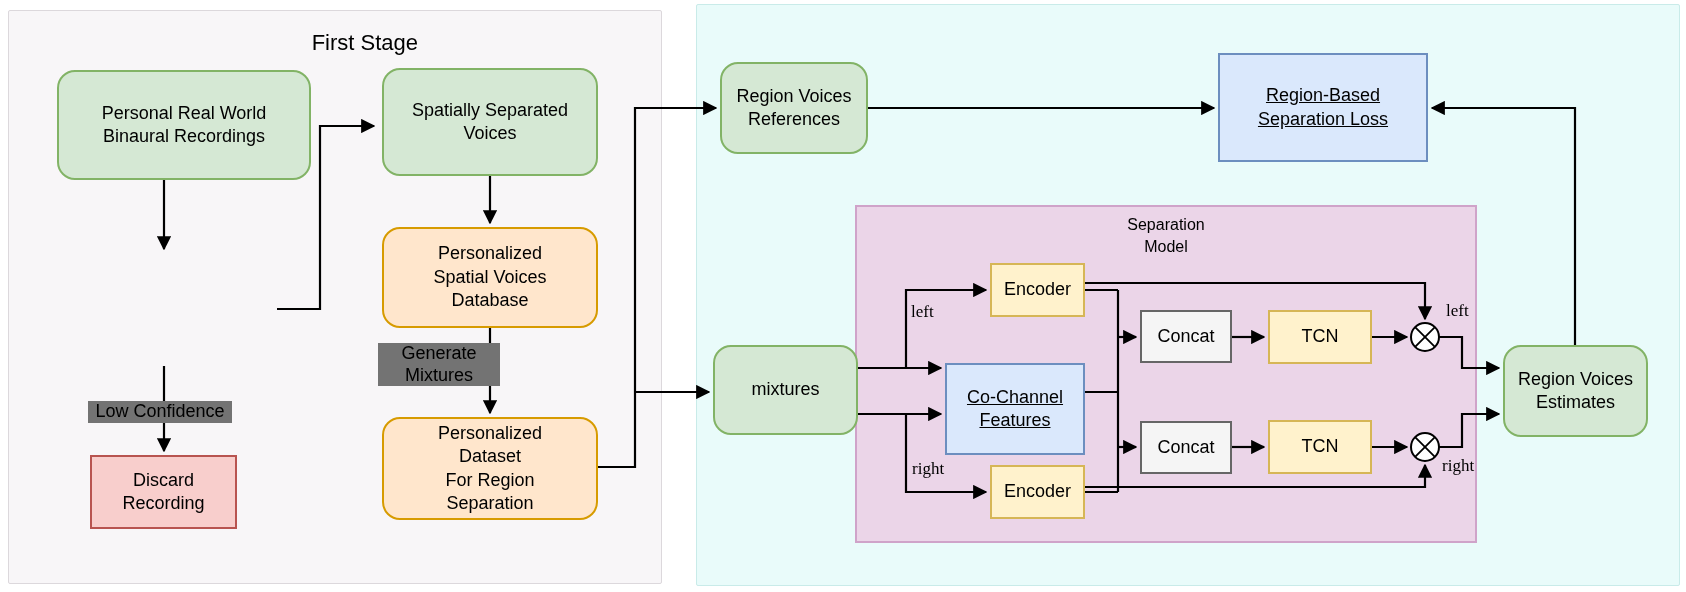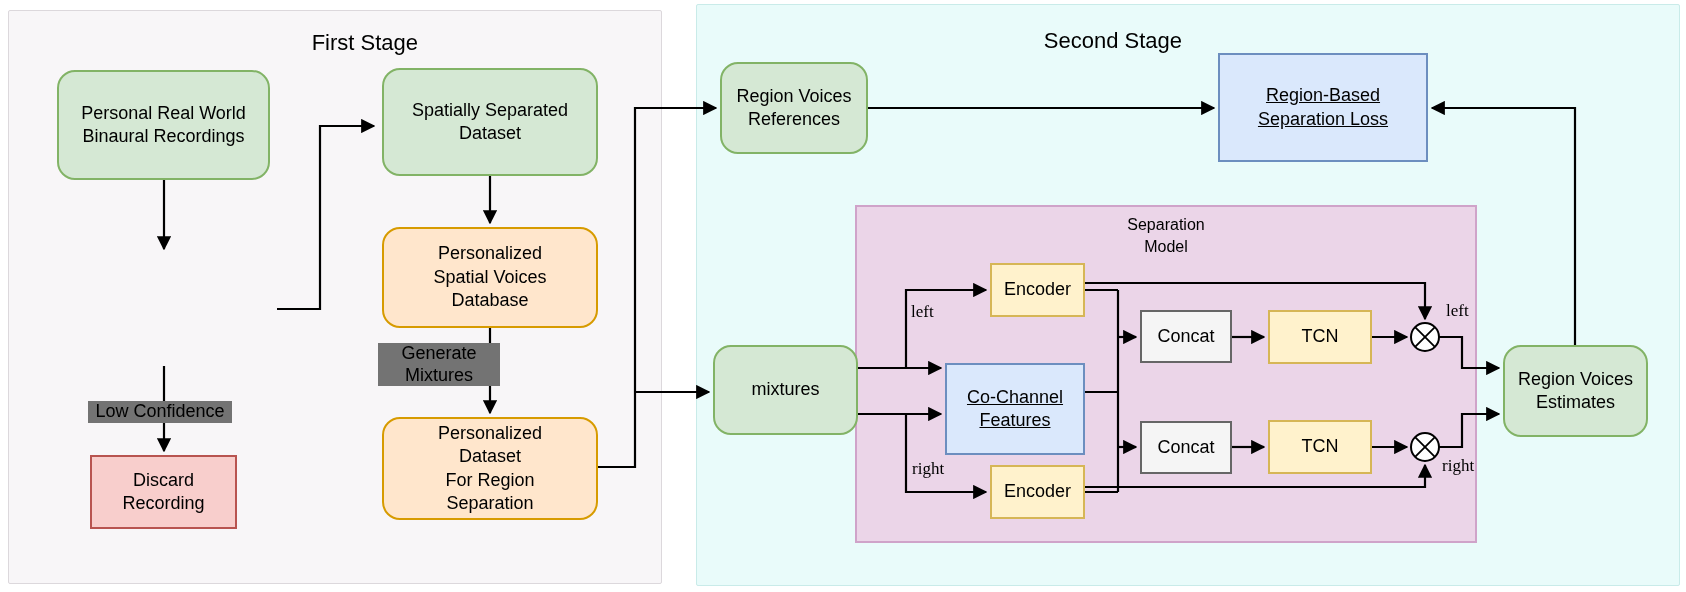--- a/index.html
+++ b/index.html
@@ -31,30 +31,29 @@
 </style>
 </head>
 <body>
 
 <div id="canvas">
 
   <div class="panel stage1" style="left:8px;top:10px;width:654px;height:574px;"></div>
   <div class="panel stage2" style="left:696px;top:4px;width:984px;height:582px;"></div>
 
   <div class="stage-title" style="left:218px;top:30px;width:200px;">First Stage</div>
-  <div class="stage-title" style="left:982px;top:28px;width:200px;">Second Stage</div>
 
   <div class="model-box" style="left:855px;top:205px;width:622px;height:338px;"></div>
   <div class="model-title" style="left:1096px;top:214px;width:140px;">Separation
 Model</div>
 
-  <div class="node green" style="left:57px;top:70px;width:213px;height:110px;">Personal Real World
+  <div class="node green" style="left:57px;top:70px;width:254px;height:110px;">Personal Real World
 Binaural Recordings</div>
   <div class="node green" style="left:382px;top:68px;width:216px;height:108px;">Spatially Separated
-Dataset</div>
+Voices</div>
   <div class="node orange" style="left:382px;top:227px;width:216px;height:101px;">Personalized
 Spatial Voices
 Database</div>
   <div class="node red" style="left:90px;top:455px;width:147px;height:74px;">Discard
 Recording</div>
   <div class="node orange" style="left:382px;top:417px;width:216px;height:103px;">Personalized
 Dataset
 For Region
 Separation</div>
 

